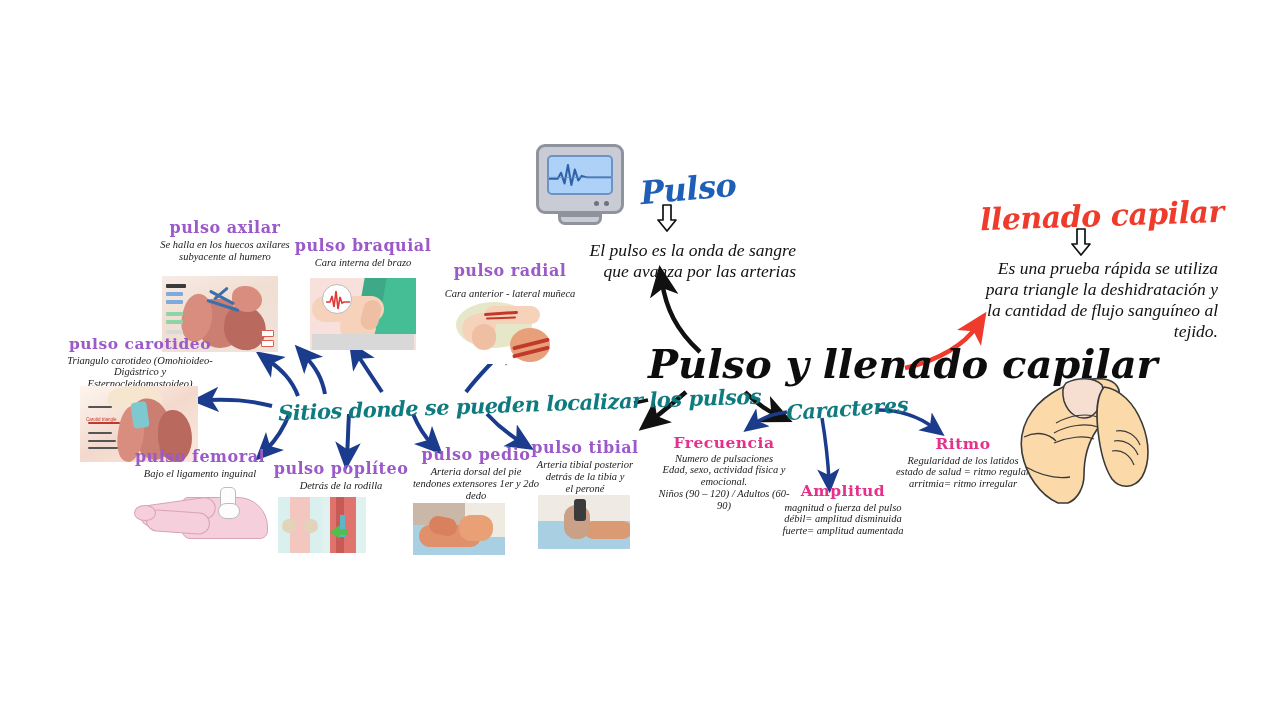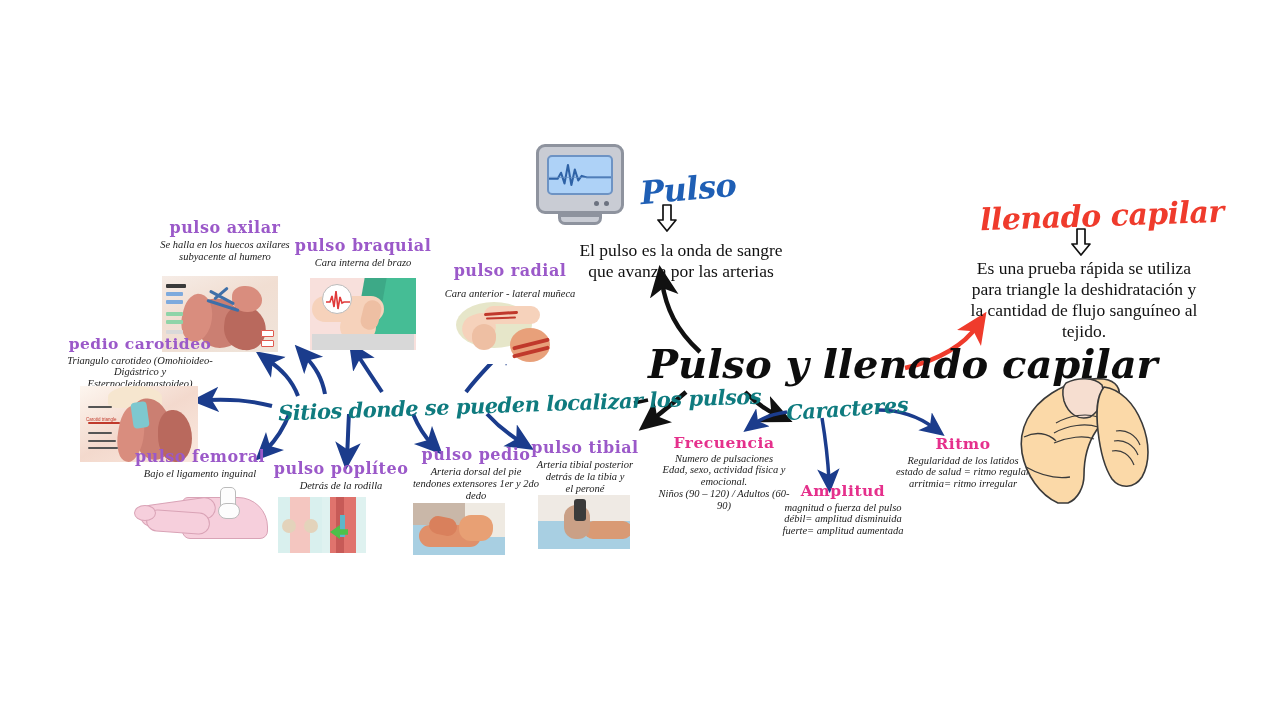--- a/index.html
+++ b/index.html
@@ -35,22 +35,23 @@
   }
   .script {
     font-family: "DejaVu Serif", serif;
     font-style: italic;
     font-weight: bold;
     letter-spacing: -0.5px;
     white-space: nowrap;
   }
   .body-text {
     font-family: "Liberation Serif", serif;
+    font-style: italic;
     color: #111;
-    text-align: center;
+    text-align: right;
     line-height: 1.2;
   }
 
   
   #arrows { position: absolute; left: 0; top: 0; width: 1280px; height: 720px; pointer-events: none; }
 
   
   .imgcard { position: absolute; overflow: hidden; background: #fff; }
 
   
@@ -201,21 +202,21 @@
     <div class="tag" style="left:4px; top:16px; width:17px; background:#7eaadd;"></div>
     <div class="tag" style="left:4px; top:24px; width:17px; background:#7eaadd;"></div>
     <div class="tag" style="left:4px; top:36px; width:17px; background:#8fd4a8;"></div>
     <div class="tag" style="left:4px; top:44px; width:17px; background:#8fd4a8;"></div>
     <div class="tag" style="left:4px; top:54px; width:17px; background:#d9d9d9;"></div>
     <div class="tag" style="left:99px; top:54px; width:13px; height:7px; background:#fff; border:1px solid #e05a4f;"></div>
     <div class="tag" style="left:99px; top:64px; width:13px; height:7px; background:#fff; border:1px solid #e05a4f;"></div>
   </div>
 
   <div class="abs" style="left:60px; top:336px; width:160px;">
-    <div class="node-title" style="font-size:15.5px; text-align:center;">pedio carotideo</div>
+    <div class="node-title" style="font-size:15.5px; text-align:center;">pulso carotideo</div>
     <div class="node-desc" style="font-size:10.5px; margin-top:3px;">
       <div>Triangulo carotideo (Omohioideo-</div>
       <div>Digástrico y</div>
       <div>Esternocleidomastoideo)</div>
     </div>
   </div>
   <div class="imgcard carot-img" style="left:80px; top:386px; width:118px; height:76px;">
     <div class="white" style="left:28px; top:0px; width:54px; height:22px; border-radius:50% 50% 20% 20%; background:#f6e6cf;"></div>
     <div class="muscle" style="left:52px; top:12px; width:40px; height:62px; transform:rotate(-8deg);"></div>
     <div class="muscle l" style="left:38px; top:20px; width:26px; height:56px; transform:rotate(10deg);"></div>

